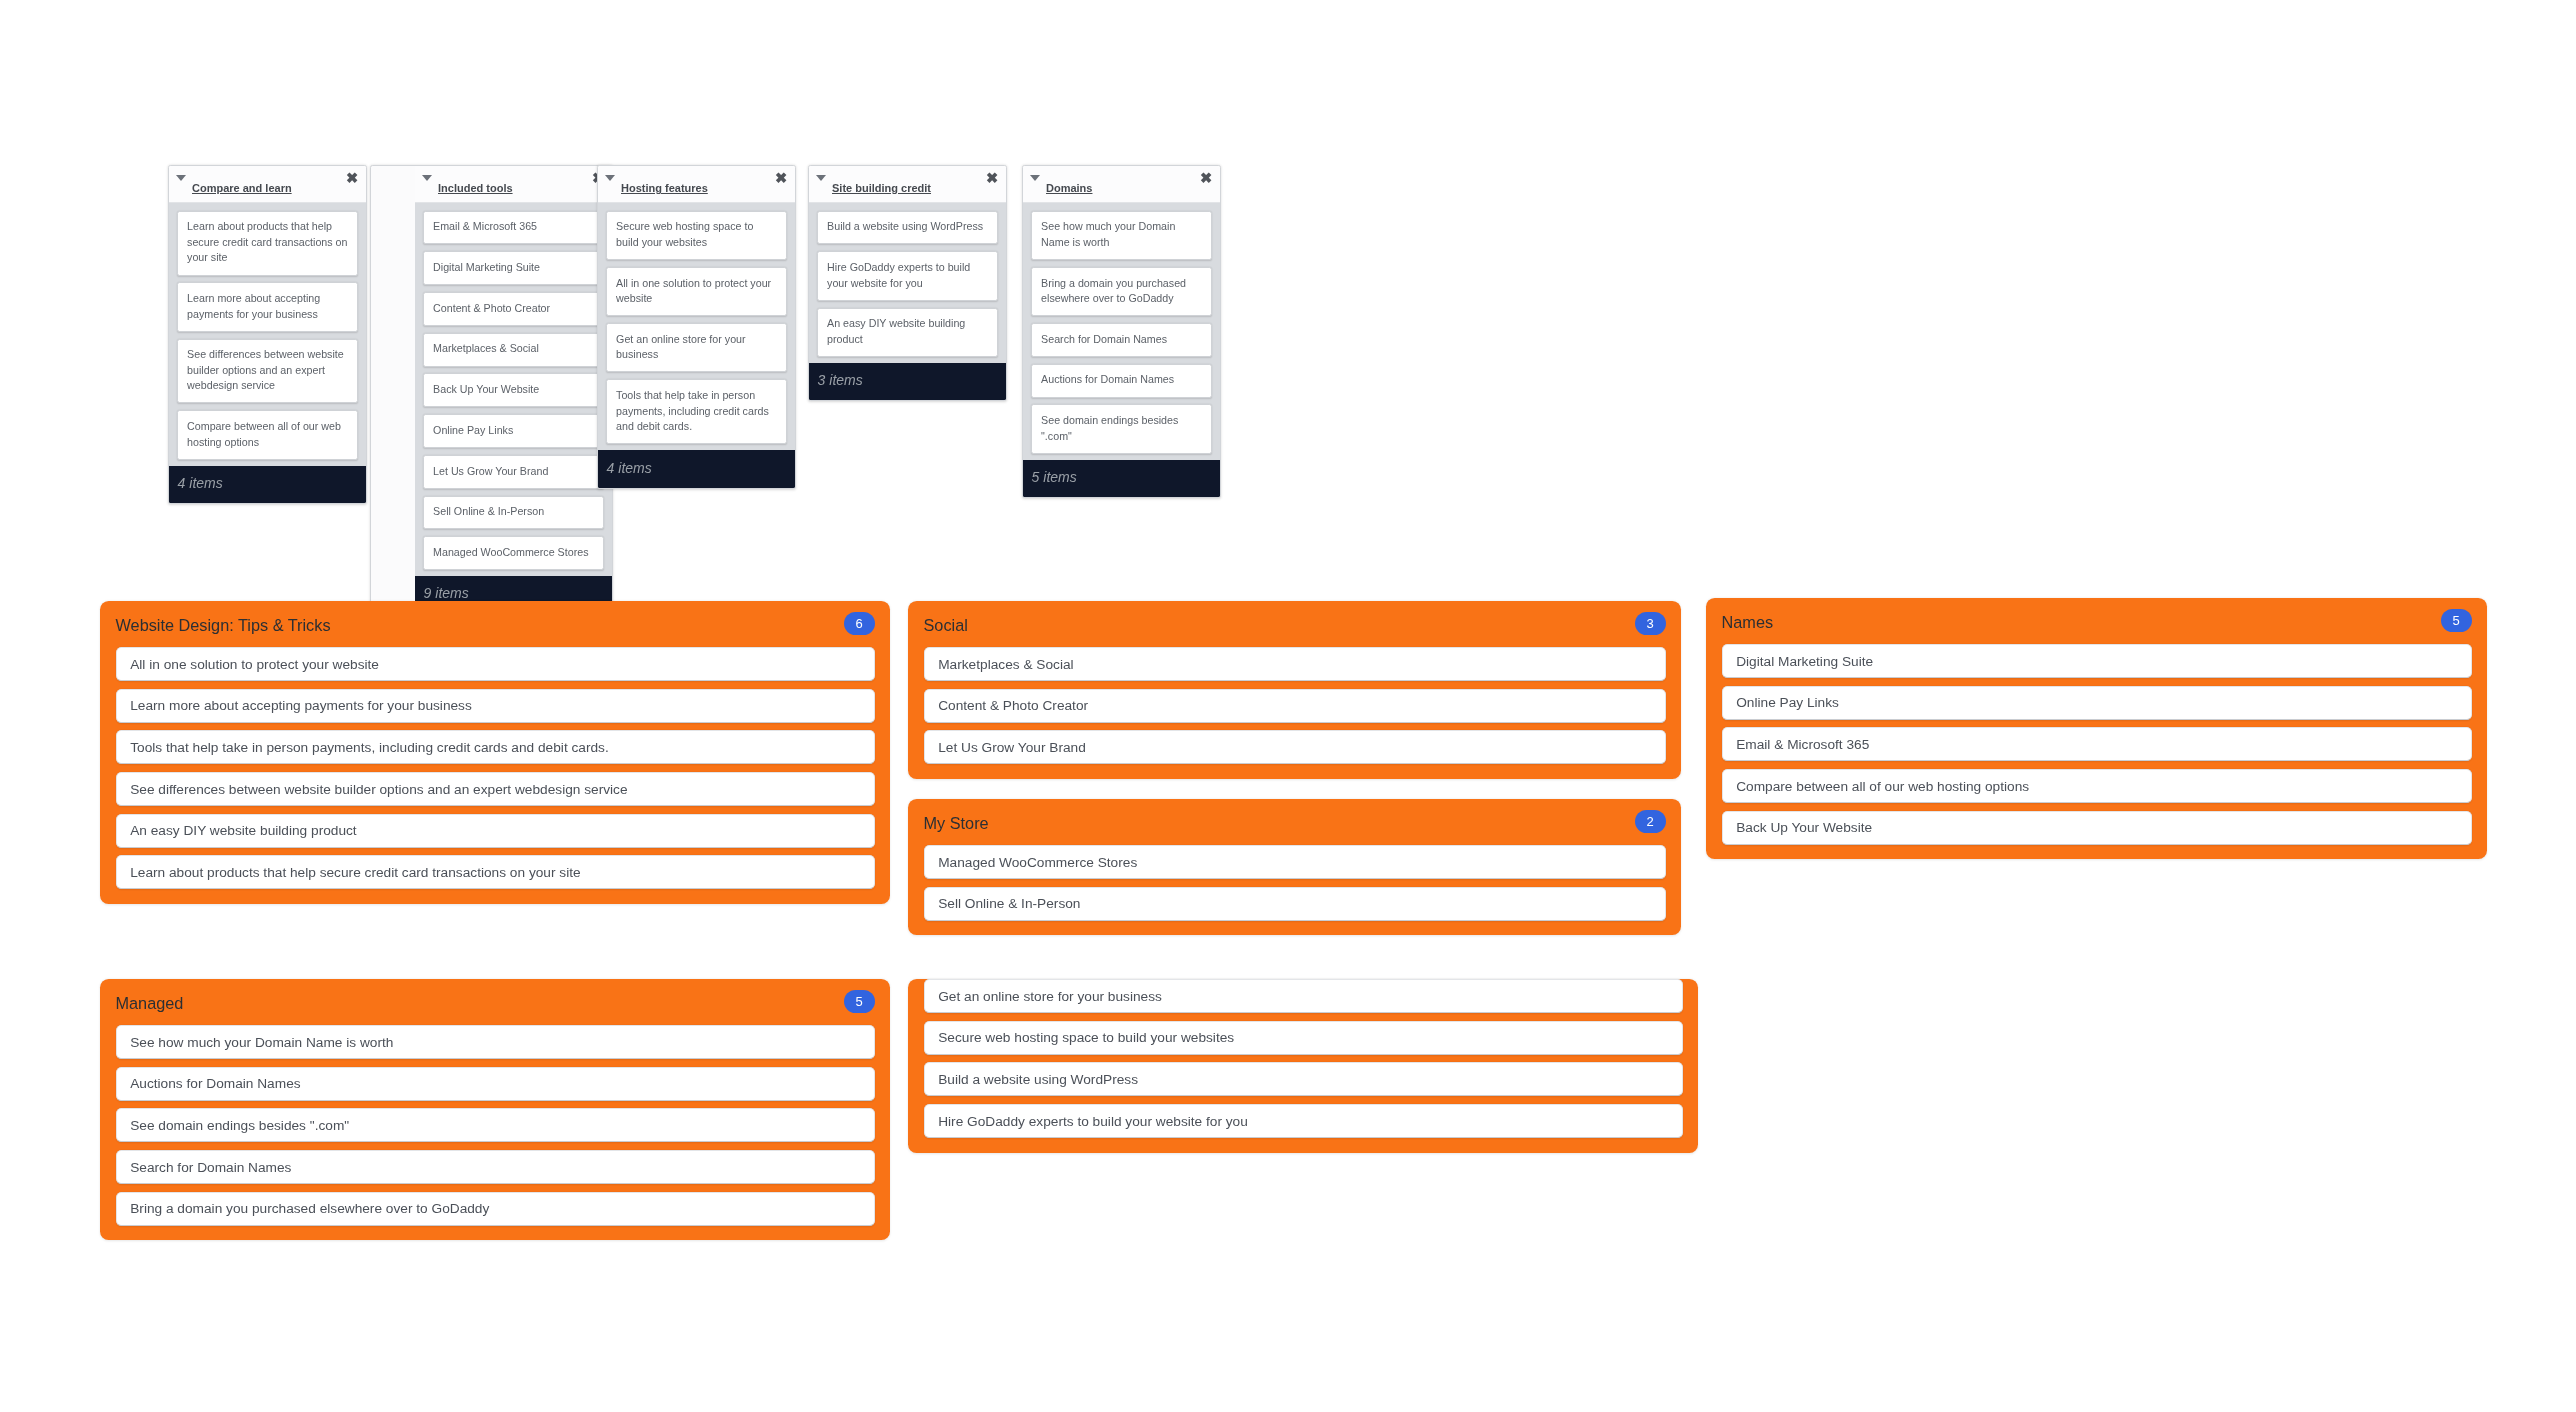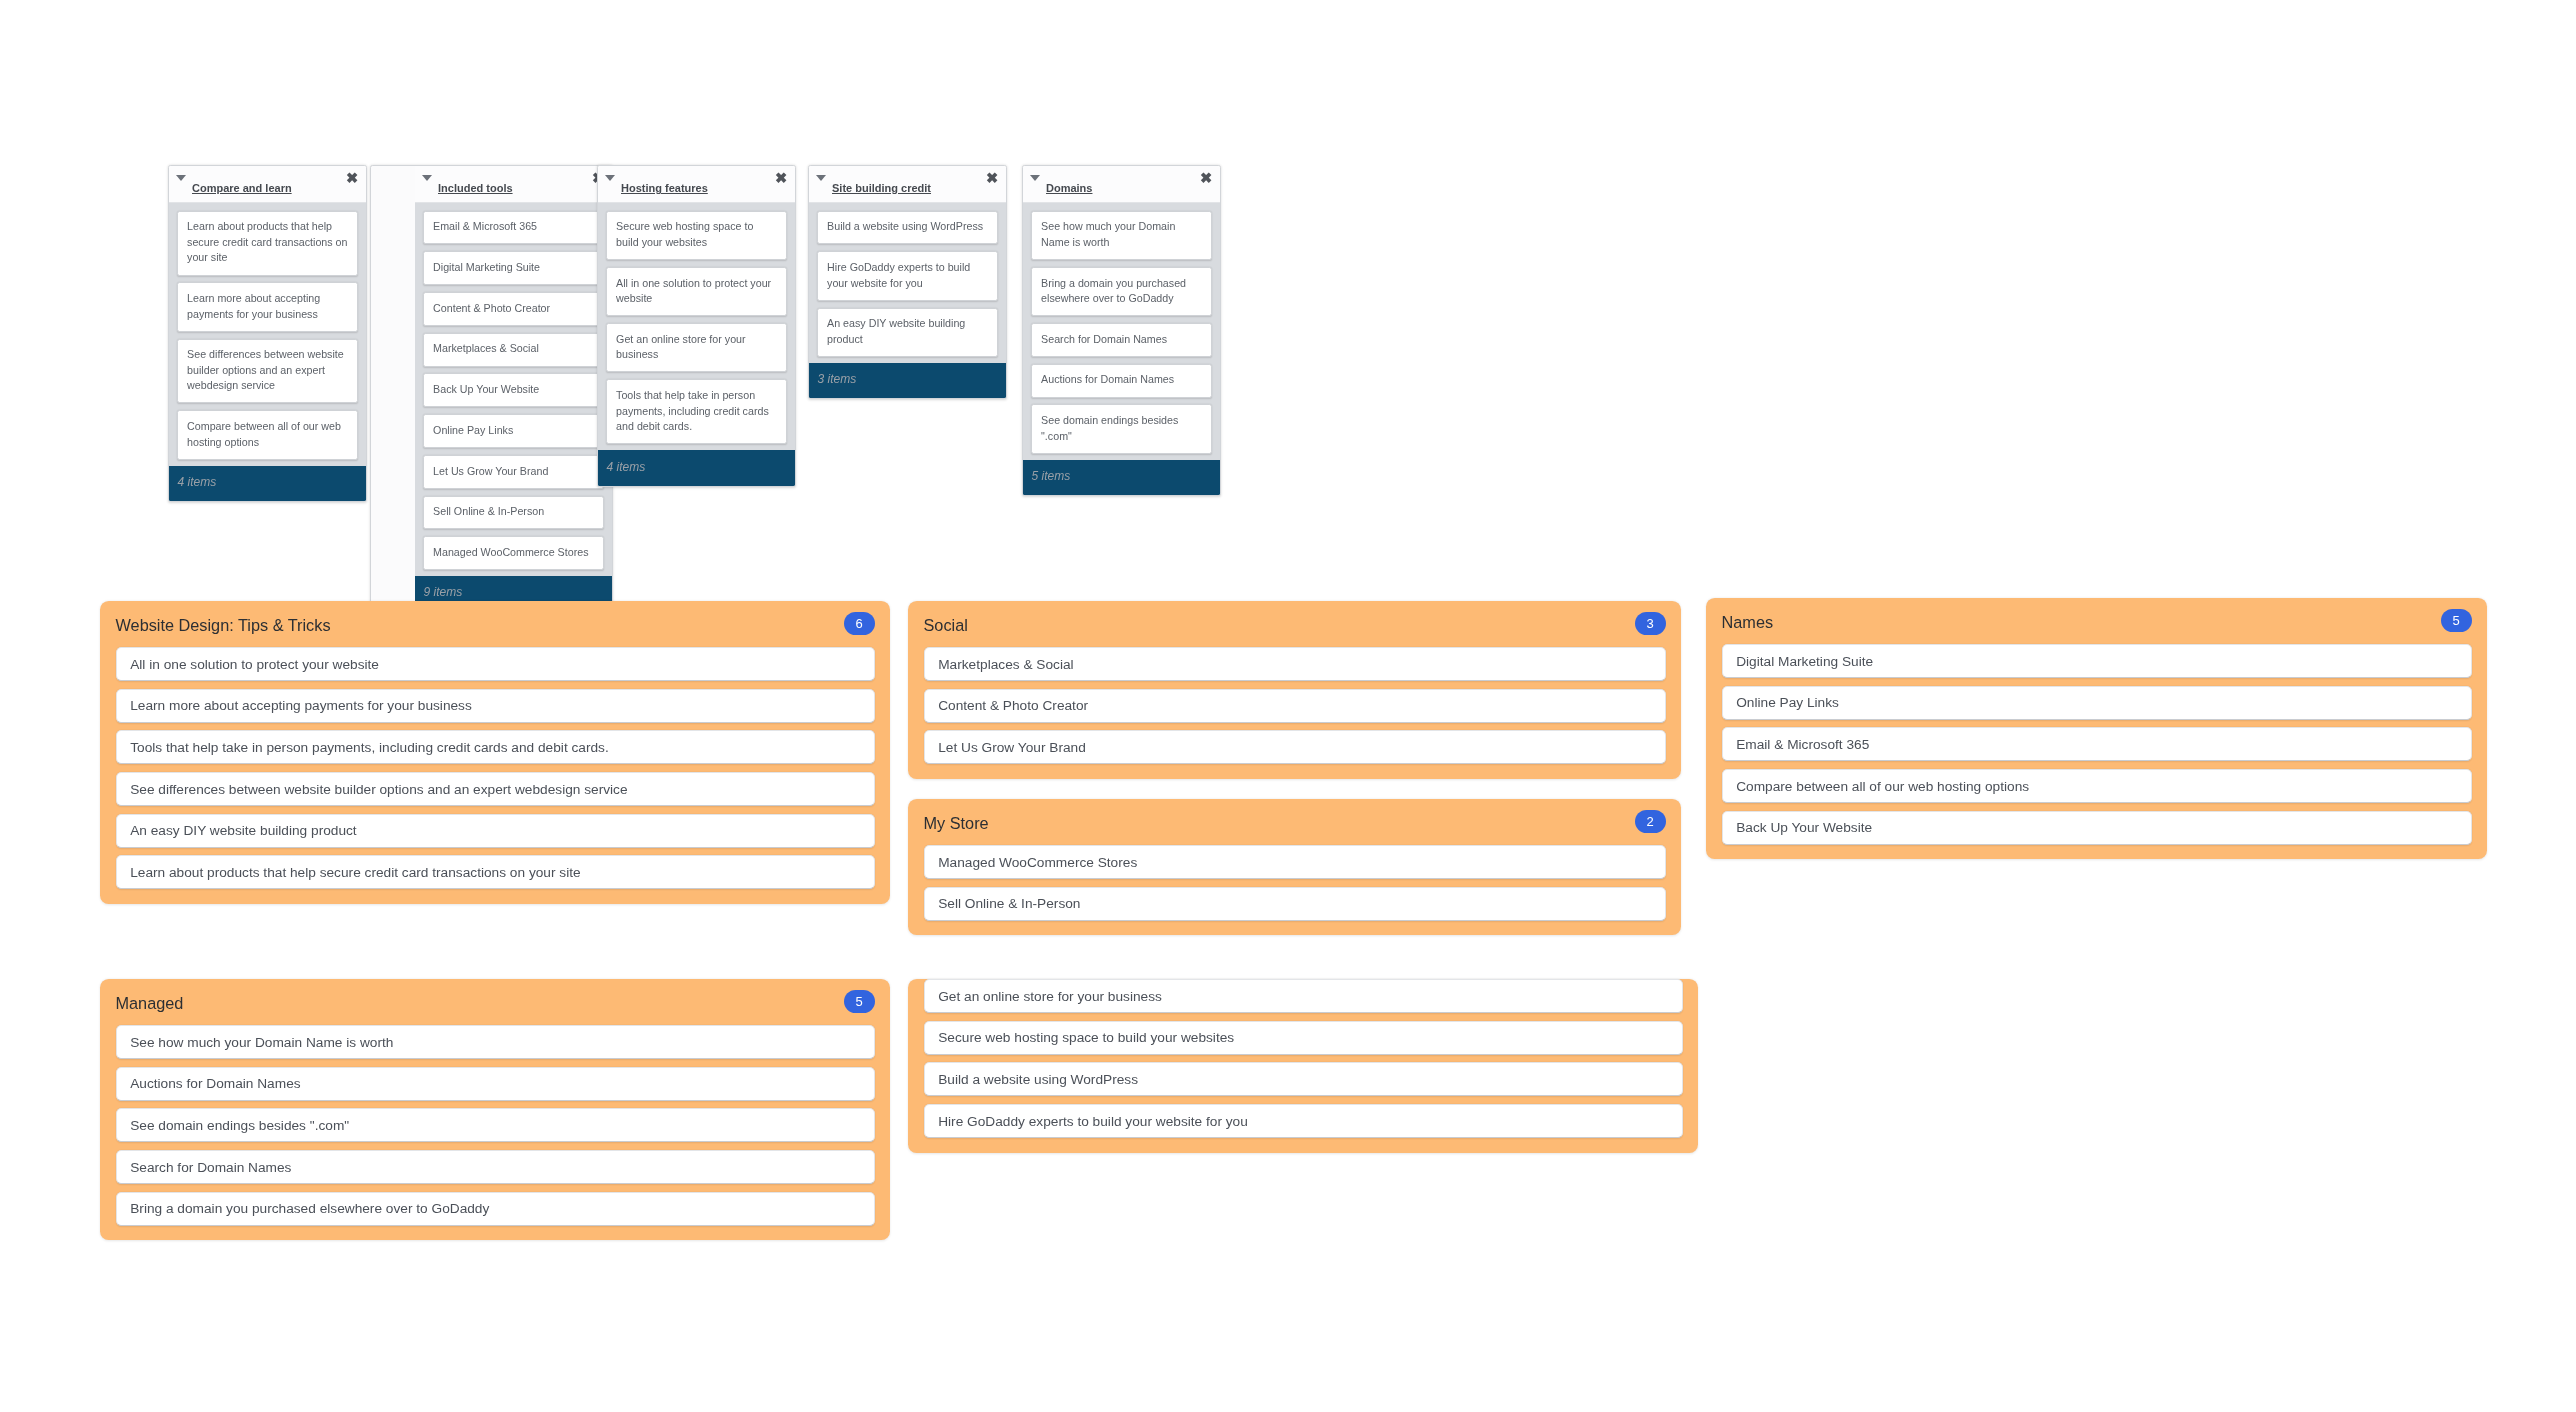--- a/index.html
+++ b/index.html
@@ -79,31 +79,31 @@
     border-radius: 2.6px;
     box-shadow: 0 0.9px 1.7px rgba(0,0,0,0.14);
     padding: 7.7px 9.4px 8.6px 9.4px;
     margin-bottom: 6.9px;
     font-size: 10.7px;
     line-height: 1.45;
     color: #5c6168;
   }
   .card-item:last-child { margin-bottom: 0; }
   .card-foot {
-    background: #0c4a6e;
+    background: #0f172a;
     padding: 9.4px 8.6px 12px 8.6px;
-    font-size: 12px;
+    font-size: 14px;
     font-style: italic;
     color: #9aa0a7;
   }
 
   
   .panel {
     position: absolute;
-    background: #fdba74;
+    background: #f97316;
     border-radius: 8.6px;
     box-shadow: 0 0.9px 2.6px rgba(0,0,0,0.10);
     padding: 0 15.5px 14.6px 15.5px;
     box-sizing: border-box;
   }
   .panel-head {
     position: relative;
     height: 46px;
   }
   .panel-title {

